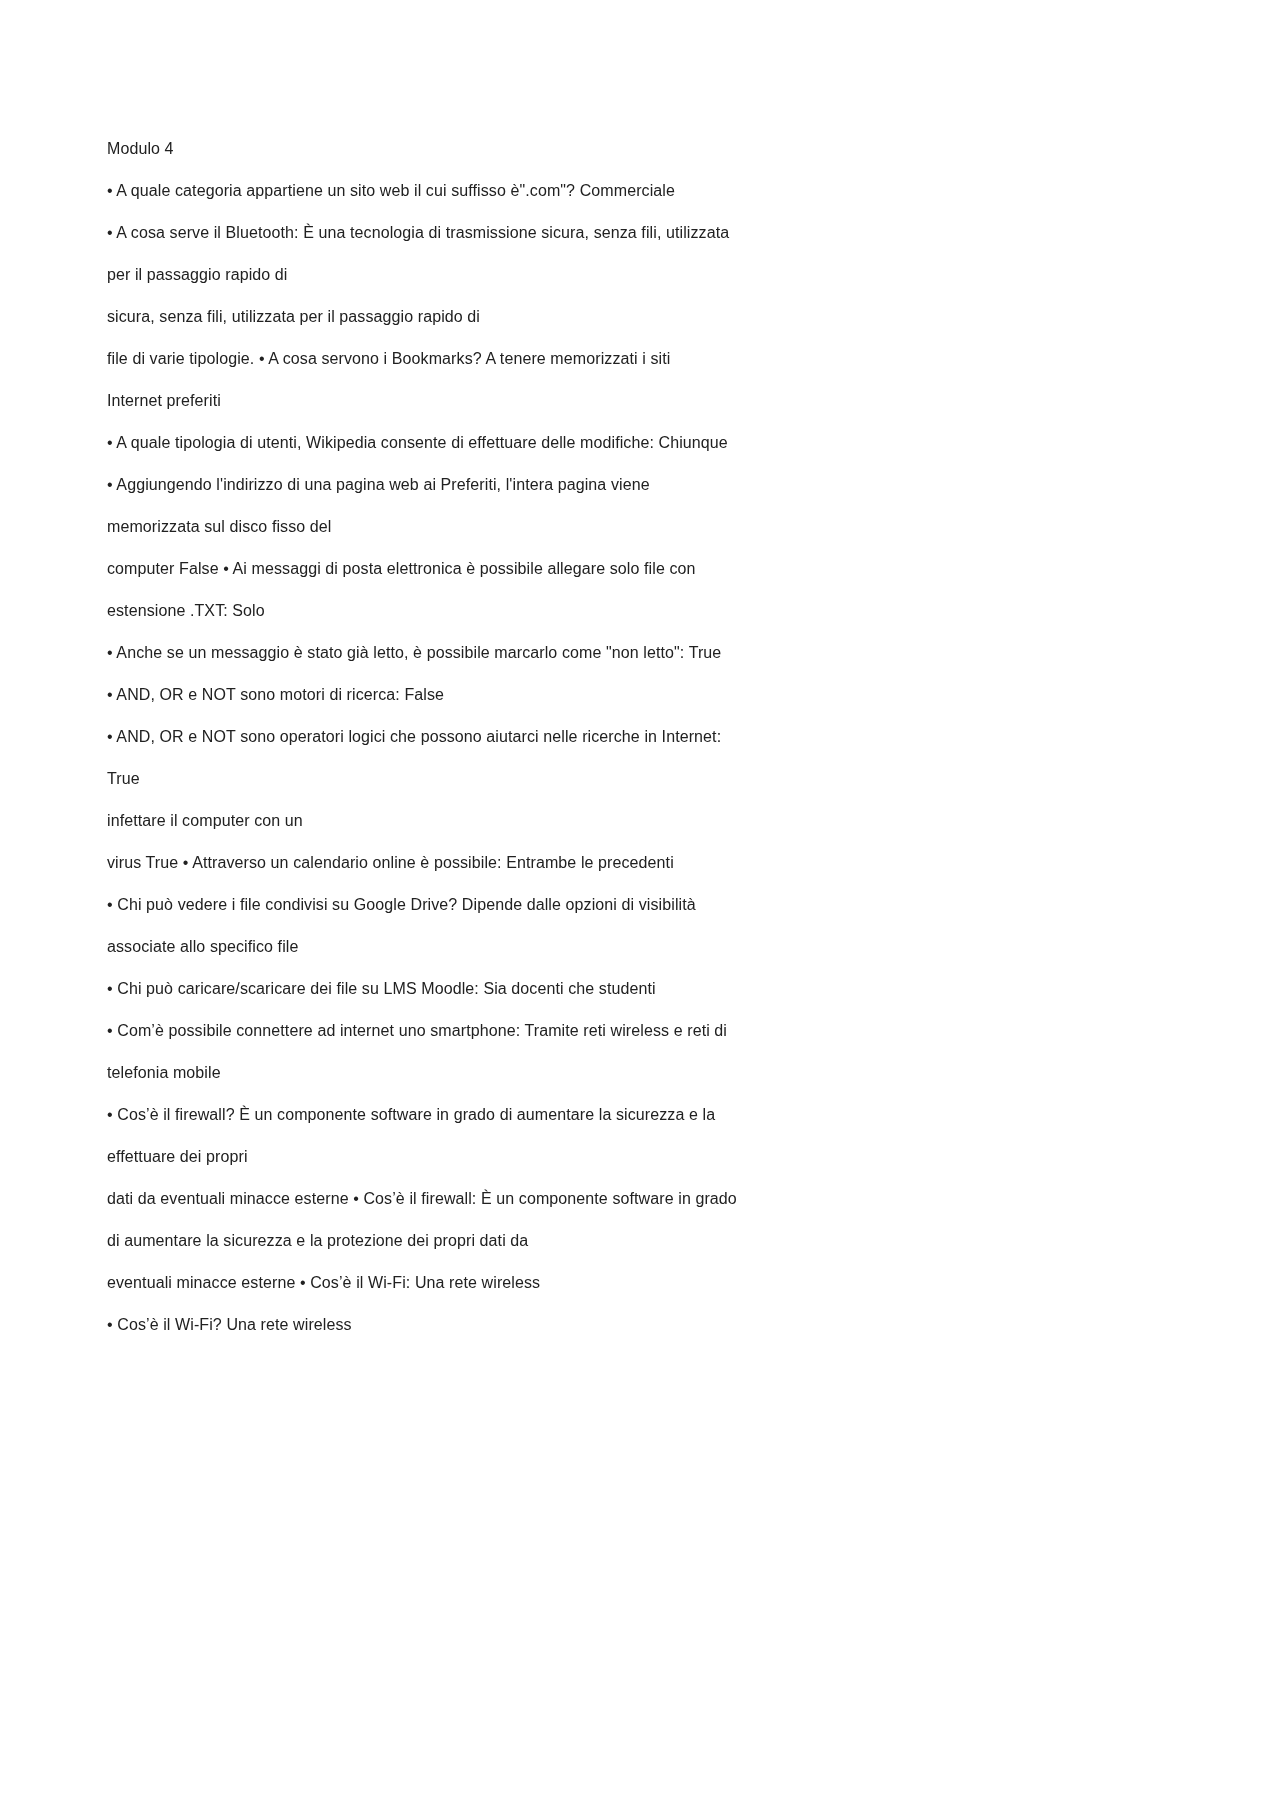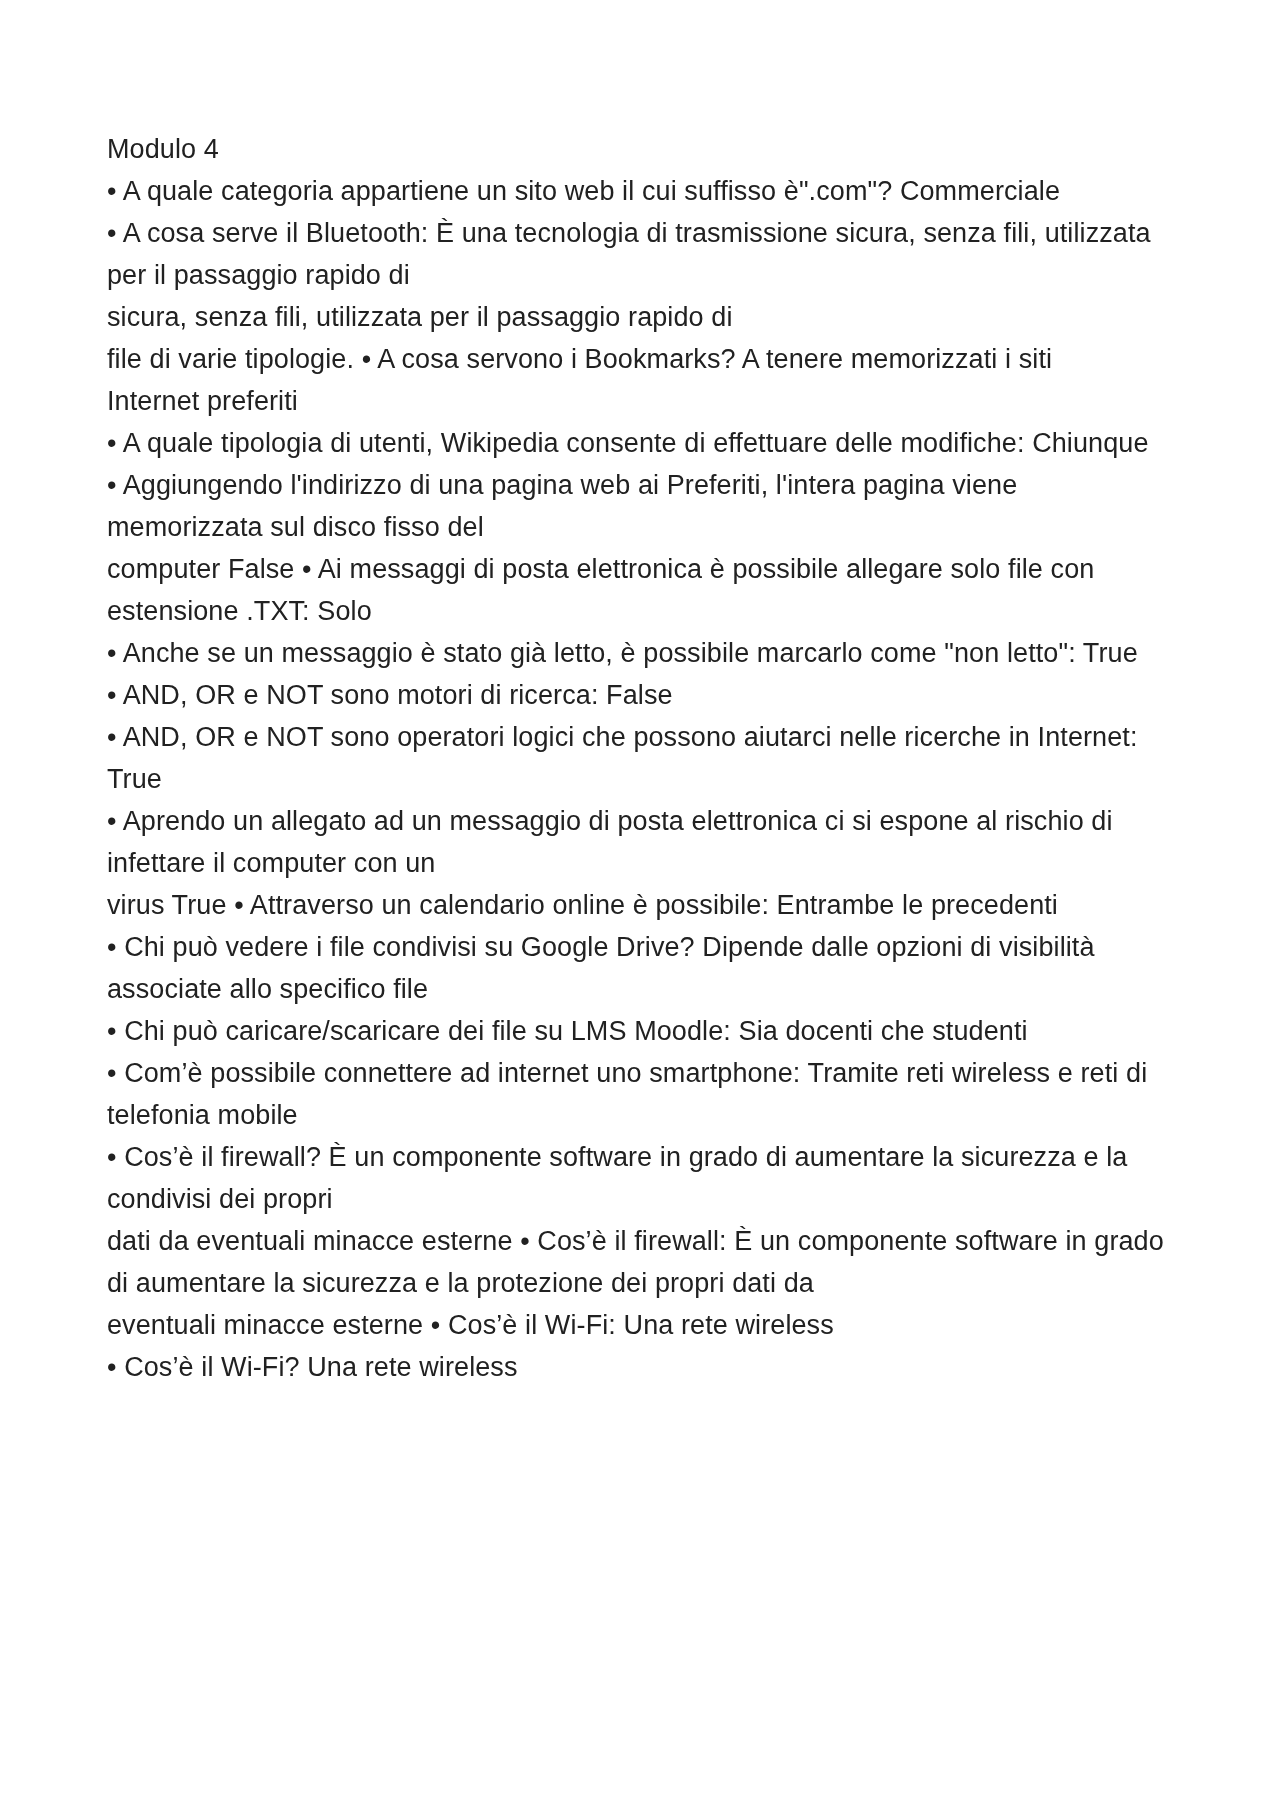--- a/index.html
+++ b/index.html
@@ -15,21 +15,21 @@
     overflow: hidden;
   }
   .page {
     box-sizing: border-box;
     width: 1280px;
     height: 1811px;
     padding: 128px 90px 0 107px;
     background: #ffffff;
   }
   .doc-line {
-    font-size: 27px;
+    font-size: 16px;
     line-height: 42px;
     height: 42px;
     white-space: nowrap;
     letter-spacing: 0.1px;
     color: #212121;
   }
 </style>
 </head>
 <body>
 
@@ -44,28 +44,27 @@
       <div class="doc-line">Internet preferiti</div>
       <div class="doc-line">• A quale tipologia di utenti, Wikipedia consente di effettuare delle modifiche: Chiunque</div>
       <div class="doc-line">• Aggiungendo l'indirizzo di una pagina web ai Preferiti, l'intera pagina viene</div>
       <div class="doc-line">memorizzata sul disco fisso del</div>
       <div class="doc-line">computer False • Ai messaggi di posta elettronica è possibile allegare solo file con</div>
       <div class="doc-line">estensione .TXT: Solo</div>
       <div class="doc-line">• Anche se un messaggio è stato già letto, è possibile marcarlo come "non letto": True</div>
       <div class="doc-line">• AND, OR e NOT sono motori di ricerca: False</div>
       <div class="doc-line">• AND, OR e NOT sono operatori logici che possono aiutarci nelle ricerche in Internet:</div>
       <div class="doc-line">True</div>
-      <div class="doc-line">• Aprendo un allegato ad un messaggio di posta elettronica ci si espone al rischio di</div>
       <div class="doc-line">infettare il computer con un</div>
       <div class="doc-line">virus True • Attraverso un calendario online è possibile: Entrambe le precedenti</div>
       <div class="doc-line">• Chi può vedere i file condivisi su Google Drive? Dipende dalle opzioni di visibilità</div>
       <div class="doc-line">associate allo specifico file</div>
       <div class="doc-line">• Chi può caricare/scaricare dei file su LMS Moodle: Sia docenti che studenti</div>
       <div class="doc-line">• Com’è possibile connettere ad internet uno smartphone: Tramite reti wireless e reti di</div>
       <div class="doc-line">telefonia mobile</div>
       <div class="doc-line">• Cos’è il firewall? È un componente software in grado di aumentare la sicurezza e la</div>
-      <div class="doc-line">condivisi dei propri</div>
+      <div class="doc-line">effettuare dei propri</div>
       <div class="doc-line">dati da eventuali minacce esterne • Cos’è il firewall: È un componente software in grado</div>
       <div class="doc-line">di aumentare la sicurezza e la protezione dei propri dati da</div>
       <div class="doc-line">eventuali minacce esterne • Cos’è il Wi-Fi: Una rete wireless</div>
       <div class="doc-line">• Cos’è il Wi-Fi? Una rete wireless</div>
     </div>
 </div>
 
 </body></html>

